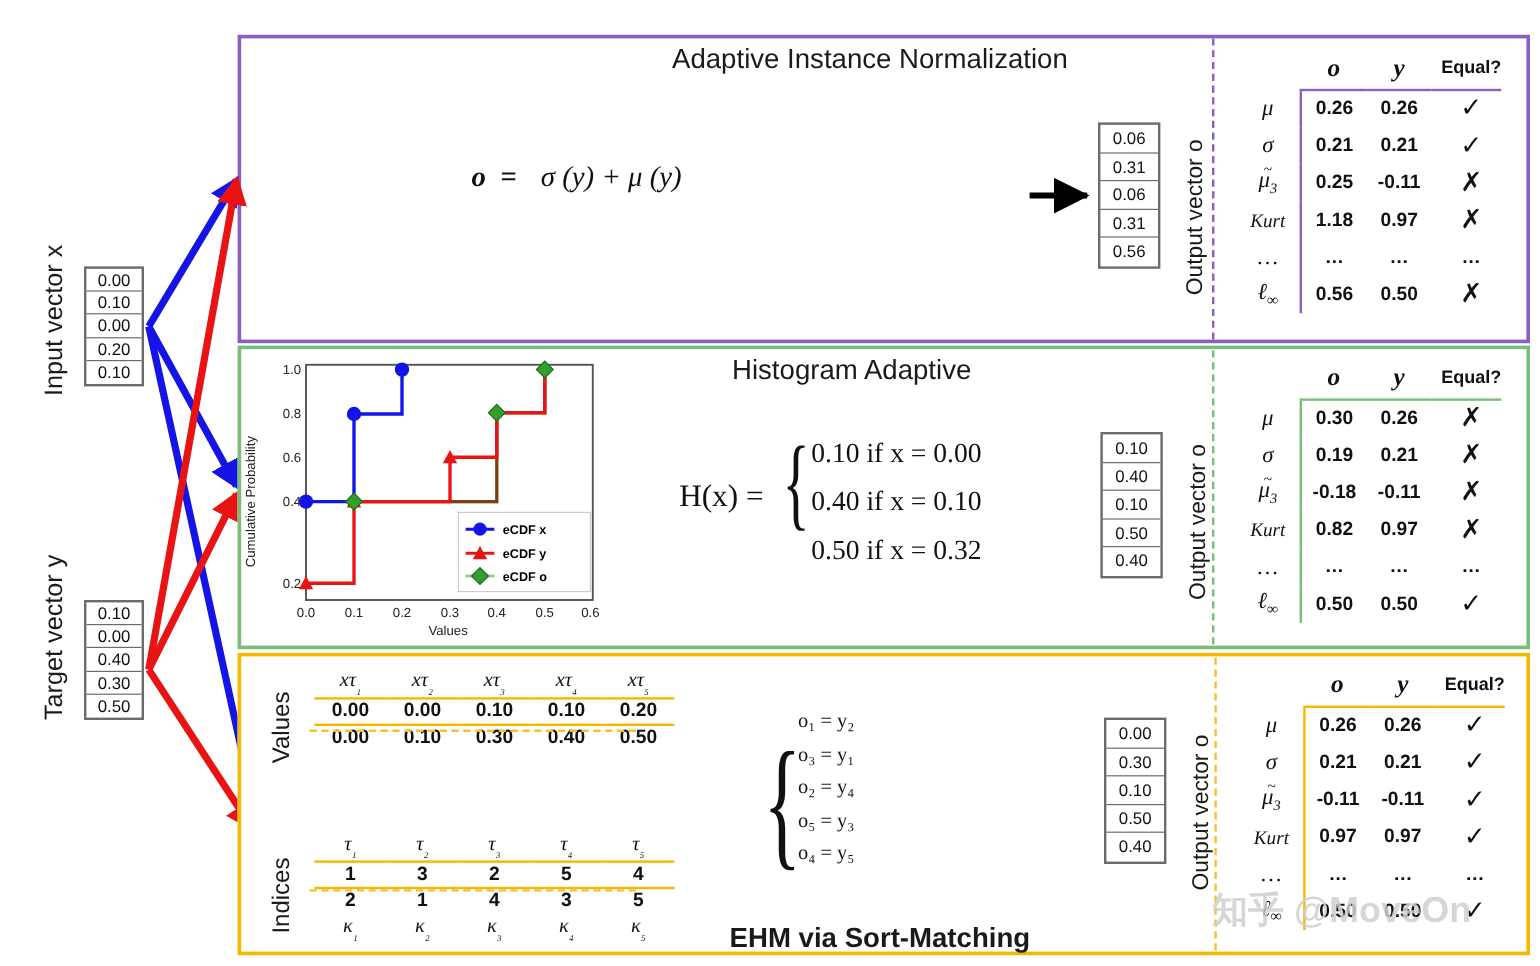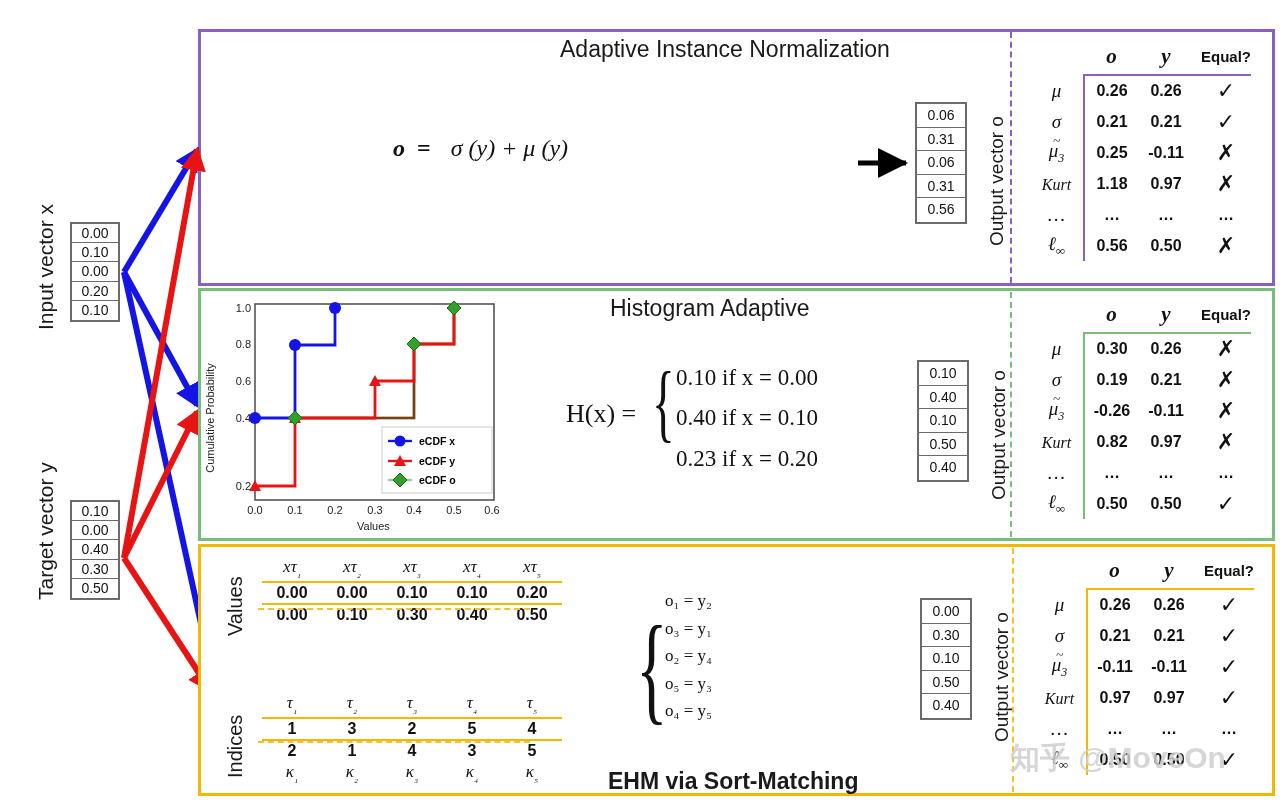--- a/index.html
+++ b/index.html
@@ -234,21 +234,21 @@
   <div class="axlabel" style="left:150px;top:228px;">Values</div>
 </div>
 
 <div class="formula" style="left:566px;top:399px;font-size:26px;">
   <span>H(x) =</span>
 </div>
 <div class="brace" style="left:652px;top:352px;">{</div>
 <div class="mapping" style="left:676px;top:358px;font-size:23px;line-height:1.75;">
   <div>0.10 if x = 0.00</div>
   <div>0.40 if x = 0.10</div>
-  <div>0.23 if x = 0.20</div>
+  <div>0.50 if x = 0.32</div>
 </div>
 
 <div class="vecbox" style="left:917px;top:360px;width:52px;height:122px;">
     <div class="veccell" style="height: 23.6px; line-height: 22.6px;">0.10</div>
     <div class="veccell" style="height: 23.6px; line-height: 22.6px;">0.40</div>
     <div class="veccell" style="height: 23.6px; line-height: 22.6px;">0.10</div>
     <div class="veccell" style="height: 23.6px; line-height: 22.6px;">0.50</div>
     <div class="veccell" style="height: 23.6px; line-height: 22.6px;">0.40</div>
   </div>
 <div class="vlabel r90" style="left:988px;top:500px;font-size:19px;">Output vector o</div>
@@ -275,21 +275,21 @@
           <td style="padding-left:8px;width:46px;"><span class="mark" style="font-family:'DejaVu Sans',sans-serif;">✗</span></td>
         </tr>
         <tr style="height:31px;">
           <td class="sym" style="border-right:2px solid #78BE78;">σ</td>
           <td class="num">0.19</td>
           <td class="num">0.21</td>
           <td style="padding-left:8px;width:46px;"><span class="mark" style="font-family:'DejaVu Sans',sans-serif;">✗</span></td>
         </tr>
         <tr style="height:31px;">
           <td class="sym" style="border-right:2px solid #78BE78;"><span style="position:relative;display:inline-block;"><span style="position:absolute;left:0;right:0;top:-7px;text-align:center;font-size:13px;">~</span>μ<sub style="font-size:12px;">3</sub></span></td>
-          <td class="num">-0.26</td>
+          <td class="num">-0.18</td>
           <td class="num">-0.11</td>
           <td style="padding-left:8px;width:46px;"><span class="mark" style="font-family:'DejaVu Sans',sans-serif;">✗</span></td>
         </tr>
         <tr style="height:31px;">
           <td class="sym" style="border-right:2px solid #78BE78;"><span style="font-size:16px;">Kurt</span></td>
           <td class="num">0.82</td>
           <td class="num">0.97</td>
           <td style="padding-left:8px;width:46px;"><span class="mark" style="font-family:'DejaVu Sans',sans-serif;">✗</span></td>
         </tr>
         <tr style="height:31px;">

